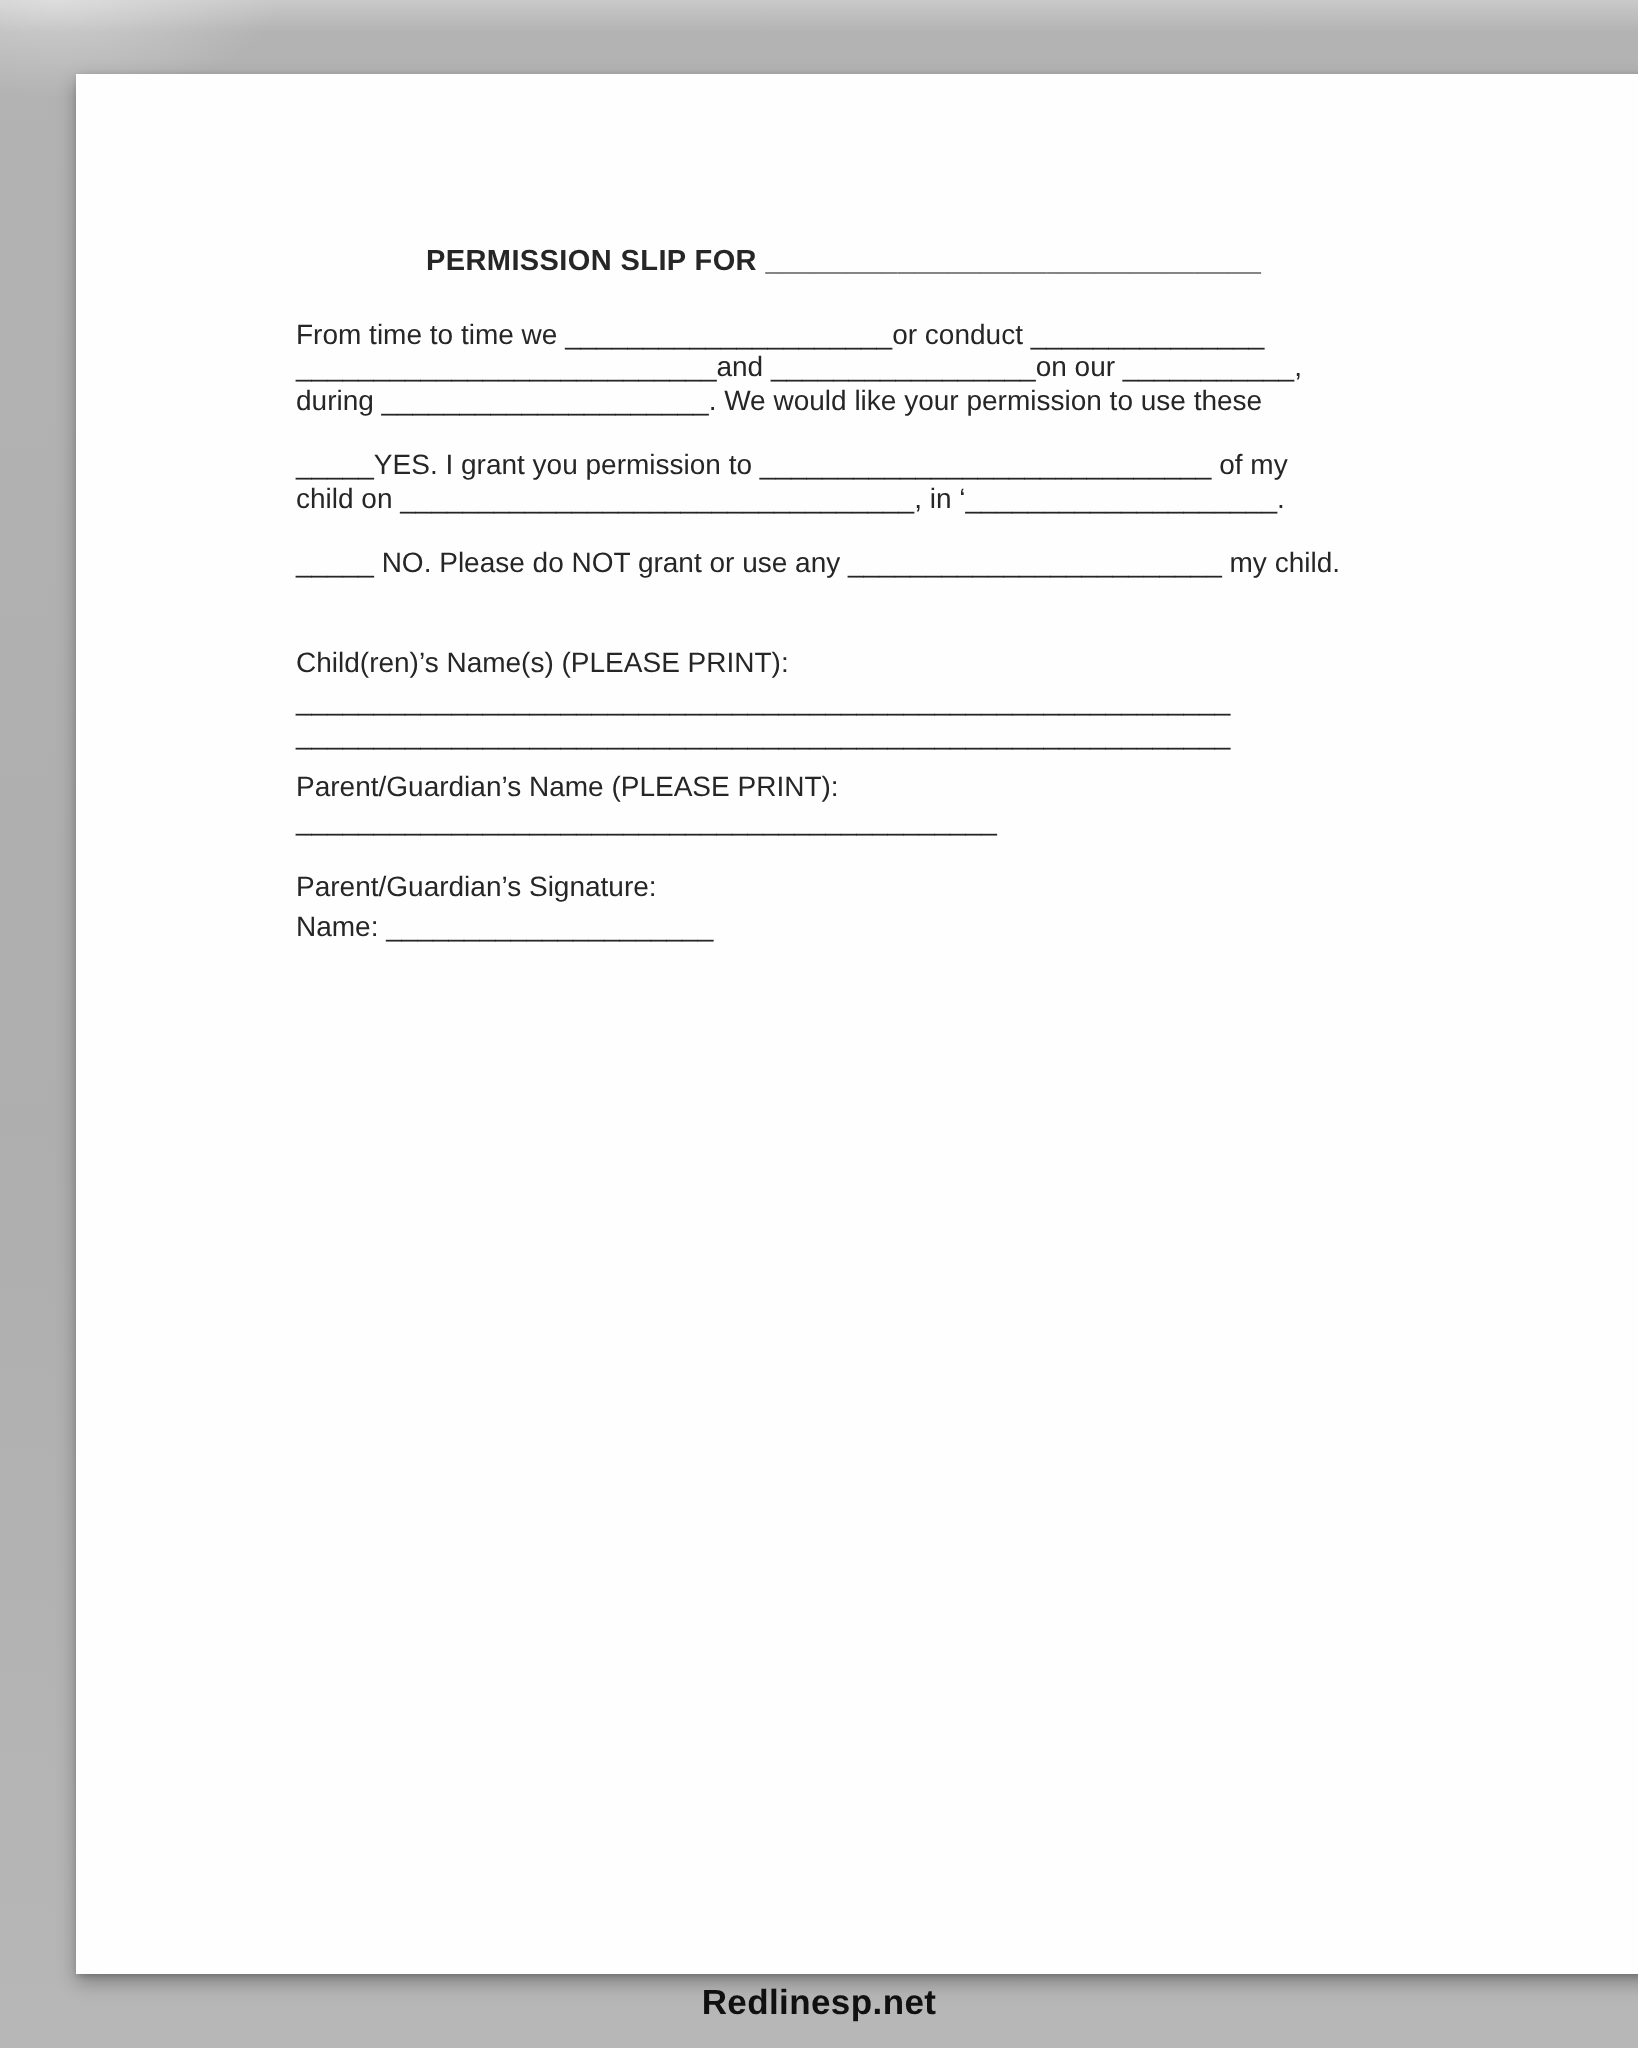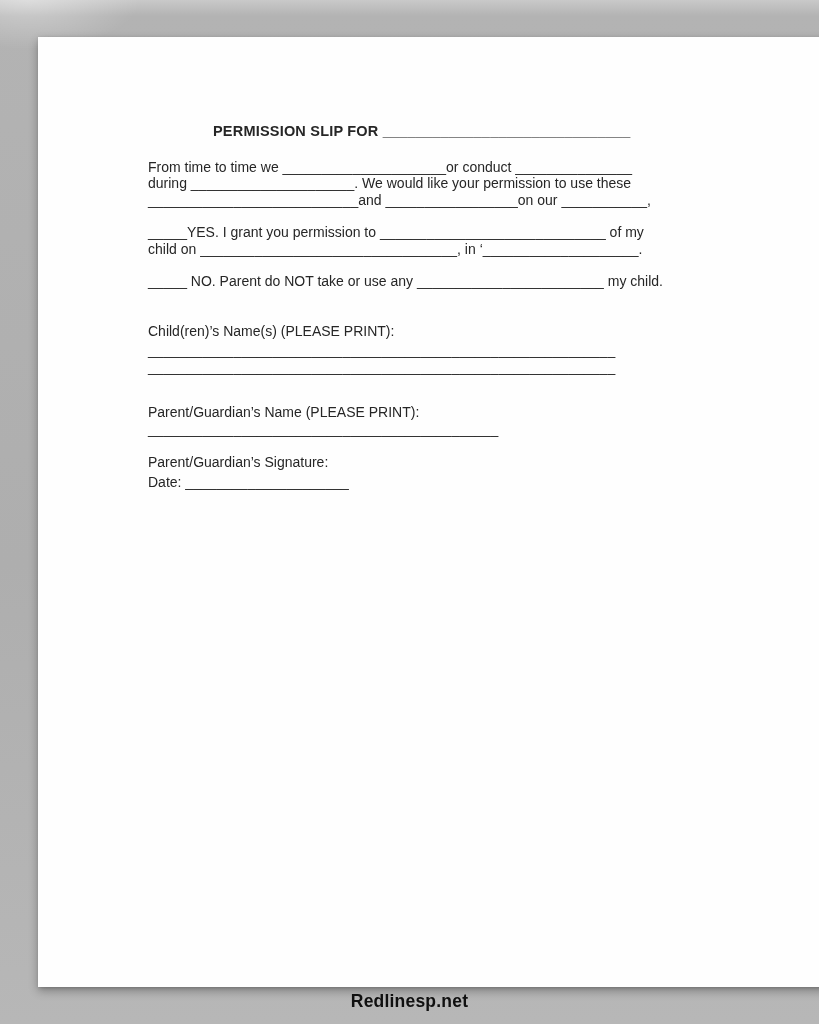--- a/index.html
+++ b/index.html
@@ -49,21 +49,21 @@
     margin: 0 0 19px 65px;
     white-space: nowrap;
     letter-spacing: 0.2px;
   }
   .p-intro   { margin-bottom: 16px; }
   .p-pref    { margin-bottom: 16px; }
   .p-yes     { margin-bottom: 16px; }
   .p-or      { margin-bottom: 16px; }
   .p-no      { margin-bottom: 33px; }
   .children-label { margin-bottom: 3px; }
-  .children-lines { margin-bottom: 29px; }
+  .children-lines { margin-bottom: 10px; }
   .parent-label   { margin-bottom: 0; }
   .parent-line    { margin-bottom: 17px; }
   .sig-label      { margin-bottom: 3px; }
   .sig-line       { margin-bottom: 16px; }
   .watermark {
     position: absolute;
     left: 0;
     top: 991px;
     width: 100%;
     text-align: center;
@@ -78,42 +78,42 @@
 
 <div class="backdrop"></div>
 
 <div class="paper">
   <div class="content">
 
     <div class="doc-title">PERMISSION SLIP FOR ______________________________</div>
 
     <div class="p-intro">
       <div class="line">From time to time we _____________________or conduct _______________</div>
+      <div class="line">___________________________and _________________on our ___________,</div>
       <div class="line">during _____________________. We would like your permission to use these</div>
-      <div class="line">___________________________and _________________on our ___________,</div>
     </div>
 
 
     <div class="p-yes">
       <div class="line">_____YES. I grant you permission to _____________________________ of my</div>
       <div class="line">child on _________________________________, in ‘____________________.</div>
     </div>
 
 
-    <div class="p-no line">_____ NO. Parent do NOT take or use any ________________________ my child.</div>
+    <div class="p-no line">_____ NO. Please do NOT grant or use any ________________________ my child.</div>
 
     <div class="children-label line">Child(ren)’s Name(s) (PLEASE PRINT):</div>
     <div class="children-lines">
       <div class="line">____________________________________________________________</div>
       <div class="line">____________________________________________________________</div>
     </div>
 
     <div class="parent-label line">Parent/Guardian’s Name (PLEASE PRINT):</div>
     <div class="parent-line line">_____________________________________________</div>
 
     <div class="sig-label line">Parent/Guardian’s Signature:</div>
 
-    <div class="line">Date: _____________________</div>
+    <div class="line">Name: _____________________</div>
 
   </div>
 </div>
 
 <div class="watermark">Redlinesp.net</div>
 
 </body></html>

